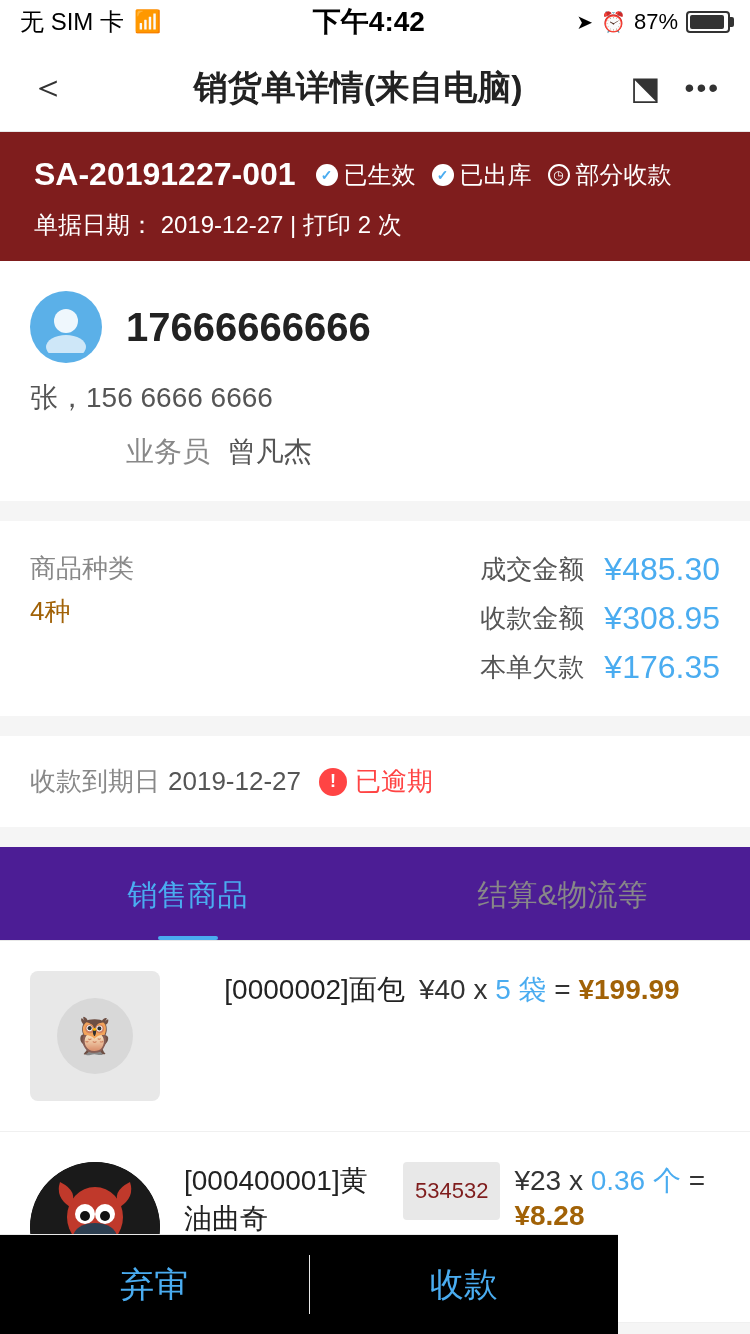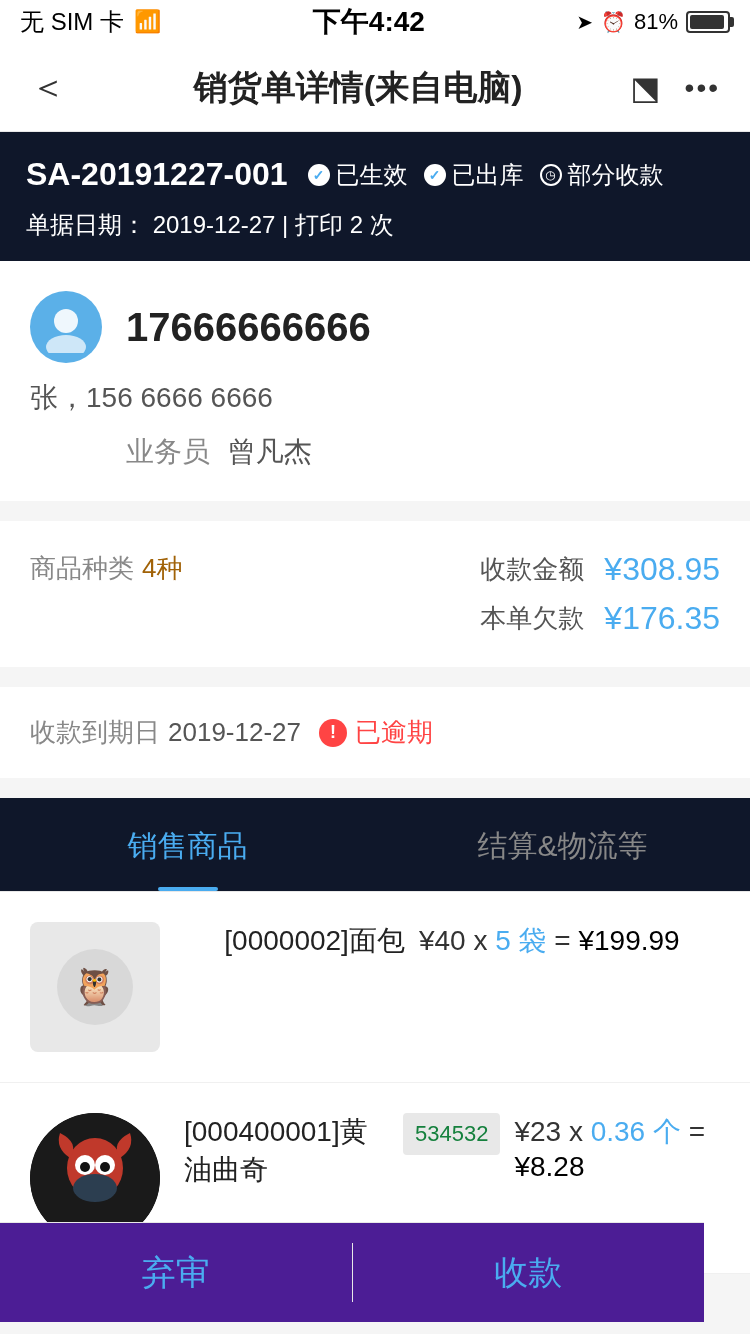--- a/index.html
+++ b/index.html
@@ -79,22 +79,22 @@
       align-items: center;
     }
     .nav-action-icon {
       font-size: 32px;
       color: #333;
       cursor: pointer;
     }
 
     
     .order-header {
-      background: #0f172a;
-      padding: 24px 26px 20px;
+      background: #7f1d1d;
+      padding: 24px 34px 20px;
     }
     .order-id-row {
       display: flex;
       align-items: center;
       gap: 20px;
       margin-bottom: 16px;
     }
     .order-id {
       font-size: 32px;
       font-weight: 700;
@@ -185,21 +185,21 @@
       padding: 30px;
       margin-bottom: 20px;
     }
     .stats-row {
       display: flex;
       justify-content: space-between;
       align-items: flex-start;
     }
     .stats-left {
       display: flex;
-      flex-direction: row;
+      flex-direction: column;
       gap: 8px;
     }
     .stats-label { font-size: 26px; color: #888; }
     .stats-value { font-size: 26px; color: #a16207; }
     .stats-right {
       display: flex;
       flex-direction: column;
       align-items: flex-end;
       gap: 12px;
     }
@@ -236,21 +236,21 @@
       color: #fff;
       display: flex;
       align-items: center;
       justify-content: center;
       font-size: 18px;
       font-weight: bold;
     }
 
     
     .tabs-section {
-      background: #0f172a;
+      background: #4c1d95;
       margin-bottom: 0;
     }
     .tabs-row {
       display: flex;
       border-bottom: 1px solid #e8e8e8;
     }
     .tab-item {
       flex: 1;
       text-align: center;
       padding: 28px 0 24px;
@@ -302,37 +302,37 @@
     .product-info {
       flex: 1;
       display: flex;
       flex-direction: row;
       justify-content: center;
       gap: 14px;
     }
     .product-name { font-size: 28px; color: #222; font-weight: 500; }
     .product-price-row { font-size: 28px; color: #333; }
     .price-qty { color: #4AACF0; }
-    .price-total { color: #000000; font-weight: 400; }
+    .price-total { color: #a16207; font-weight: 700; }
     .product-tag {
       display: inline-block;
       background: #e8e8e8;
-      color: #15803d;
+      color: #7f1d1d;
       font-size: 22px;
-      padding: 8px 12px;
+      padding: 16px 12px;
       border-radius: 4px;
     }
 
     
     .bottom-bar {
       position: fixed;
-      bottom: 12px; left: 0;
-      width: 704px;
+      bottom: 0; left: 0;
+      width: 618px;
       height: 100px;
-      background: #4c1d95;
+      background: #000000;
       display: flex;
       border-top: 1px solid #e8e8e8;
     }
     .bottom-btn {
       flex: 1;
       display: flex;
       align-items: center;
       justify-content: center;
       font-size: 34px;
       font-weight: 500;
@@ -354,21 +354,21 @@
 
 <div class="status-bar">
   <div class="status-left">
     <span>无 SIM 卡</span>
     <span class="wifi-icon">📶</span>
   </div>
   <div style="font-size:28px; font-weight:600;">下午4:42</div>
   <div class="status-right">
     <span style="font-size:20px;">➤</span>
     <span style="font-size:20px;">⏰</span>
-    <span style="font-size:22px;">81%</span>
+    <span style="font-size:22px;">87%</span>
     <div class="battery-bar">
       <div class="battery-fill"></div>
     </div>
   </div>
 </div>
 
 <div class="nav-bar">
   <span class="nav-back">＜</span>
   <span class="nav-title">销货单详情(来自电脑)</span>
   <div class="nav-actions">
@@ -424,20 +424,24 @@
   </div>
 </div>
 
 <div class="stats-section">
   <div class="stats-row">
     <div class="stats-left">
       <span class="stats-label">商品种类</span>
       <span class="stats-value">4种</span>
     </div>
     <div class="stats-right">
+      <div class="stat-item">
+        <span class="stat-name">成交金额</span>
+        <span class="stat-amount">¥485.30</span>
+      </div>
       <div class="stat-item">
         <span class="stat-name">收款金额</span>
         <span class="stat-amount">¥308.95</span>
       </div>
       <div class="stat-item">
         <span class="stat-name">本单欠款</span>
         <span class="stat-amount">¥176.35</span>
       </div>
     </div>
   </div>

